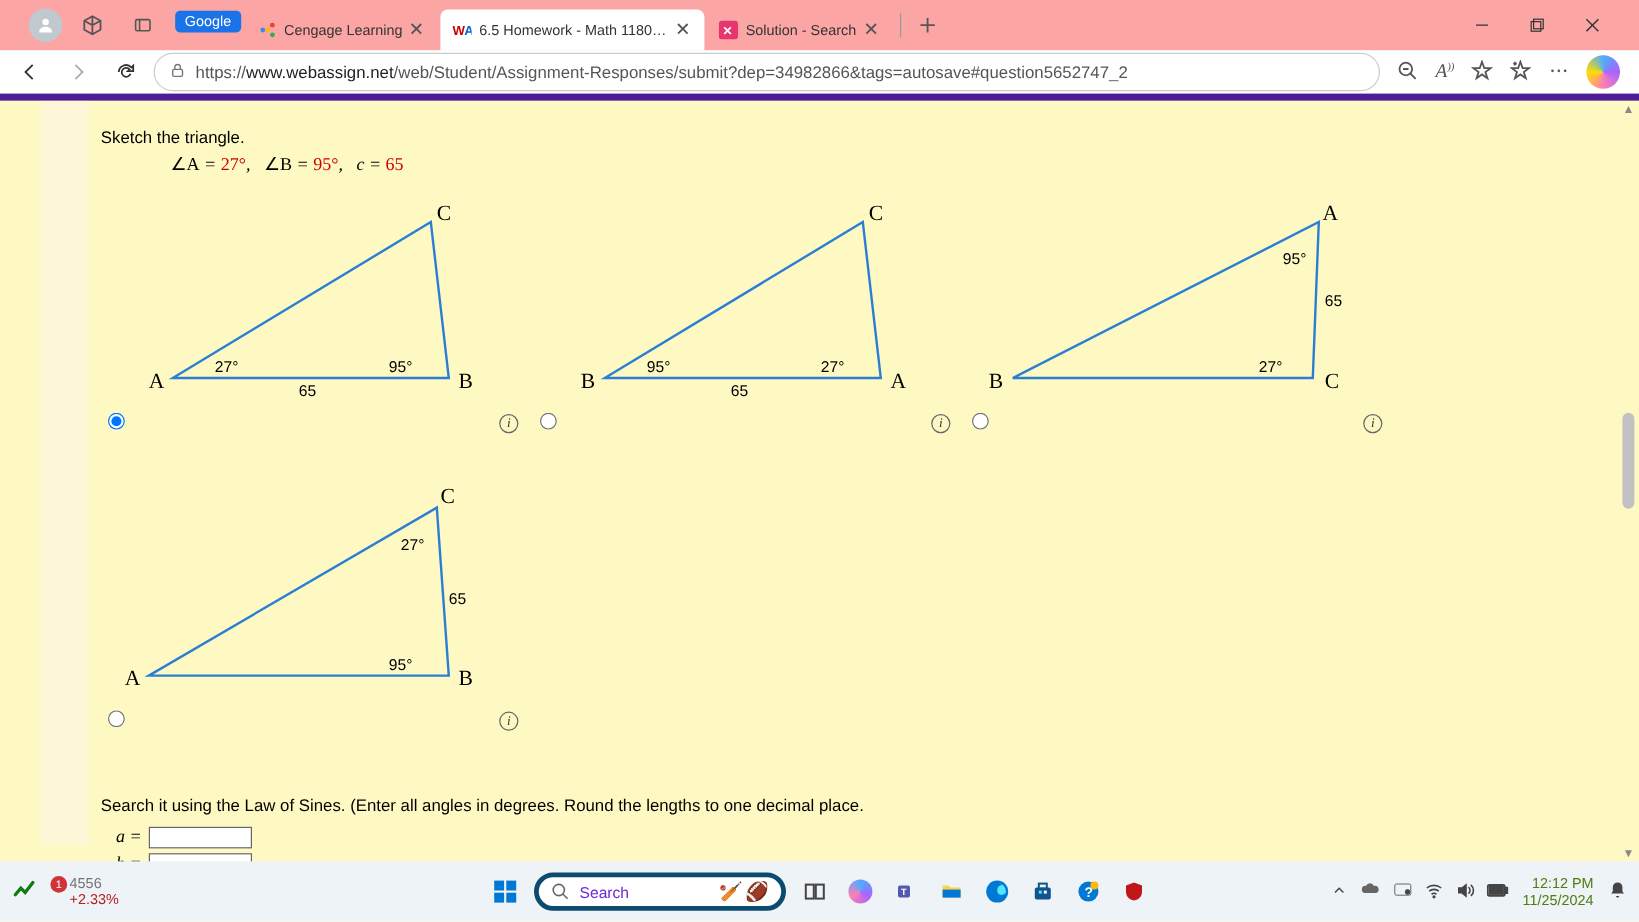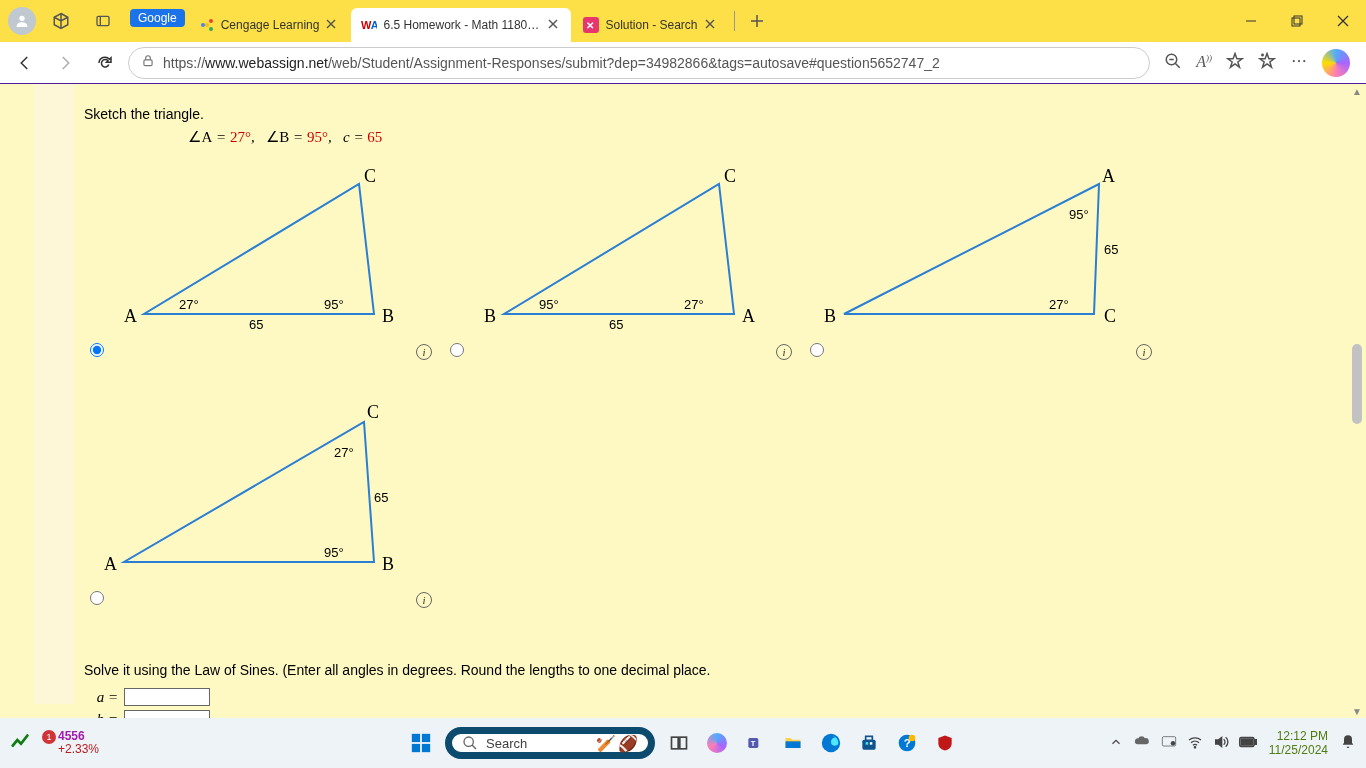--- a/index.html
+++ b/index.html
@@ -1,54 +1,54 @@
 <!DOCTYPE html>
 <html><head>
 <meta charset="utf-8">
 <style>
 * { margin: 0; padding: 0; box-sizing: border-box; }
 body { font-family: "Segoe UI", Arial, sans-serif; font-size: 13px; background: #f3f3f3; overflow: hidden; width: 1366px; height: 768px; position: relative; }
 
 
-.titlebar { height: 42px; background: #fde047; display: flex; align-items: center; padding: 0 0; }
+.titlebar { height: 42px; background: #fca5a5; display: flex; align-items: center; padding: 0 16px; }
 .titlebar-left { display: flex; align-items: center; gap: 8px; padding-left: 8px; }
 .circle-icon { width: 28px; height: 28px; border-radius: 50%; background: #c0c8d0; display: flex; align-items: center; justify-content: center; }
 .tabs-area { display: flex; align-items: flex-end; height: 100%; margin-left: 6px; flex: 1; }
 .google-badge { background: #1a73e8; color: #fff; padding: 2px 8px; border-radius: 4px; font-size: 12px; margin: 0 4px 6px 4px; align-self: center; }
 .tab { height: 34px; display: flex; align-items: center; padding: 0 10px; border-radius: 6px 6px 0 0; margin-right: 2px; max-width: 220px; min-width: 150px; gap: 6px; }
 .tab.active { background: #fff; }
 .tab-favicon { width: 16px; height: 16px; flex-shrink: 0; }
 .tab-title { font-size: 12px; white-space: nowrap; overflow: hidden; text-overflow: ellipsis; flex: 1; color: #333; }
 .tab-close { width: 14px; height: 14px; color: #555; cursor: pointer; flex-shrink: 0; }
 .new-tab { width: 28px; height: 28px; display: flex; align-items: center; justify-content: center; margin-left: 4px; align-self: center; color:#555; }
 .divider-v { width:1px; height:20px; background:#999; margin: 0 4px; align-self:center;}
 .win-controls { display: flex; gap: 0; }
 .win-btn { width: 46px; height: 32px; display: flex; align-items: center; justify-content: center; color: #333; }
 
 
-.addrbar { height: 42px; background: #fff; display: flex; align-items: center; padding: 0 8px; gap: 6px; border-bottom: 1px solid #4c1d95;}
+.addrbar { height: 42px; background: #fff; display: flex; align-items: center; padding: 0 8px; gap: 6px; border-bottom: 6px solid #4c1d95;}
 .nav-btn { width: 34px; height: 34px; display: flex; align-items: center; justify-content: center; color: #555; border-radius: 4px; }
 .url-box { flex: 1; height: 32px; border: 1px solid #ccc; border-radius: 16px; display: flex; align-items: center; padding: 0 12px; gap: 8px; font-size: 14px; color: #555; background:#fff; }
 .url-box .secure { color: #777; }
 .url-text { white-space: nowrap; overflow: hidden; }
 .url-text .host { color: #222; }
 .addr-icons { display: flex; gap: 14px; align-items: center; padding: 0 8px; color: #555; }
 .copilot-icon { width:28px; height:28px; border-radius:50%; background: conic-gradient(#4facfe,#a864fd,#ff7eb3,#ffdd00,#4facfe); }
 
 
 .viewport { position: absolute; top: 84px; left: 0; right: 0; bottom: 50px; background: #fef9c3; overflow: hidden; }
 .scrollbar-v { position:absolute; right:2px; top:84px; bottom:50px; width:14px; }
 .scroll-arrow { position:absolute; width:14px; height:14px; display:flex; align-items:center; justify-content:center; color:#888; font-size:10px;}
 .scroll-thumb { position:absolute; right:2px; width:10px; background:#c2c2c2; border-radius:5px; }
 
 .page { position: relative; height: 100%; }
 .yellowbar { position:absolute; left:34px; top:0; width:40px; height:620px; background:#fdf6d7; }
 .content { position:absolute; left:84px; top:0; right:30px; font-family: Arial, sans-serif; color:#000; font-size:14px; }
 .prompt1 { margin: 22px 0 6px 0; }
-.given { margin-left: 104px; font-style: italic; font-family: "Times New Roman", serif; font-size:15px;}
+.given { margin-left: 58px; font-style: italic; font-family: "Times New Roman", serif; font-size:15px;}
 .given .red { color: #c00; font-style: normal; }
 .given .ang { font-style: normal; }
 
 .tri-row { display:flex; margin-top: 18px; }
 .tri-cell { width: 360px; position:relative; height: 210px; }
 svg.tri { position:absolute; }
 .radio { position:absolute; bottom: 14px; left: 6px; }
 .radio input { width:14px; height:14px; }
 .info-icon { position:absolute; bottom:14px; right:12px; width:16px; height:16px; border:1px solid #666; border-radius:50%; display:flex; align-items:center; justify-content:center; font-size:11px; font-style:italic; font-family:serif; color:#333; }
 
@@ -59,24 +59,24 @@
 .answers input { width: 86px; height:18px; border:1px solid #666; font-size:12px; padding:0 2px; }
 
 .tri-label { font-family: "Times New Roman", serif; font-size: 18px; }
 .tri-ang { font-family: Arial; font-size: 13px; }
 
 
 .taskbar { position:absolute; bottom:0; left:0; right:0; height:50px; background: #eef3f8; display:flex; align-items:center; padding: 0 10px; }
 .tb-left { display:flex; align-items:center; gap:6px; font-size:12px; }
 .stock-arrow { color:#107c10; font-size:18px; }
 .badge-red { width:14px; height:14px; background:#d13438; border-radius:50%; color:#fff; font-size:9px; display:flex; align-items:center; justify-content:center; position:relative; top:-6px; left:4px;}
-.stock-num { color:#a21caf; font-weight:700;}
+.stock-num { color:#737373; font-weight:400;}
 .stock-pct { color:#b91c1c; }
 .tb-center { position:absolute; left:50%; transform:translateX(-50%); display:flex; align-items:center; gap:10px; }
-.search-box { height:32px; width:210px; border:7px solid #0c4a6e; border-radius:16px; background:#fff; display:flex; align-items:center; padding:0 10px; gap:8px; color:#404040; font-size:13px; }
+.search-box { height:32px; width:210px; border:4px solid #0c4a6e; border-radius:16px; background:#fff; display:flex; align-items:center; padding:0 10px; gap:8px; color:#6d28d9; font-size:13px; }
 .search-end { margin-left:auto; display:flex; gap:2px;}
 .emoji { font-size:16px; }
 .tb-icon { width:28px; height:28px; display:flex; align-items:center; justify-content:center; font-size:18px; }
 .tb-right { margin-left:auto; display:flex; align-items:center; gap:12px; color:#4d7c0f; font-size:12px; }
 .tray-icons { display:flex; gap:10px; align-items:center; }
 .clock { text-align:right; line-height:1.2; }
 </style>
 </head>
 <body>
 
@@ -290,21 +290,21 @@
             <text class="tri-label" x="283" y="26">C</text>
             <text class="tri-ang" x="250" y="65">27°</text>
             <text class="tri-ang" x="240" y="165">95°</text>
             <text class="tri-ang" x="290" y="110">65</text>
           </svg>
           <label class="radio"><input type="radio" name="tri" style=""></label>
           <div class="info-icon">i</div>
         </div>
       </div>
 
-      <div class="prompt2">Solve it using the Law of Sines. (Enter all angles in degrees. Round the lengths to one decimal place.</div>
+      <div class="prompt2">Search it using the Law of Sines. (Enter all angles in degrees. Round the lengths to one decimal place.</div>
       <div class="answers">
         <div class="row">
             <span class="lbl">a  =</span>
             <input type="text" style="">
           </div>
         <div class="row">
             <span class="lbl">b  =</span>
             <input type="text" style="">
           </div>
 

